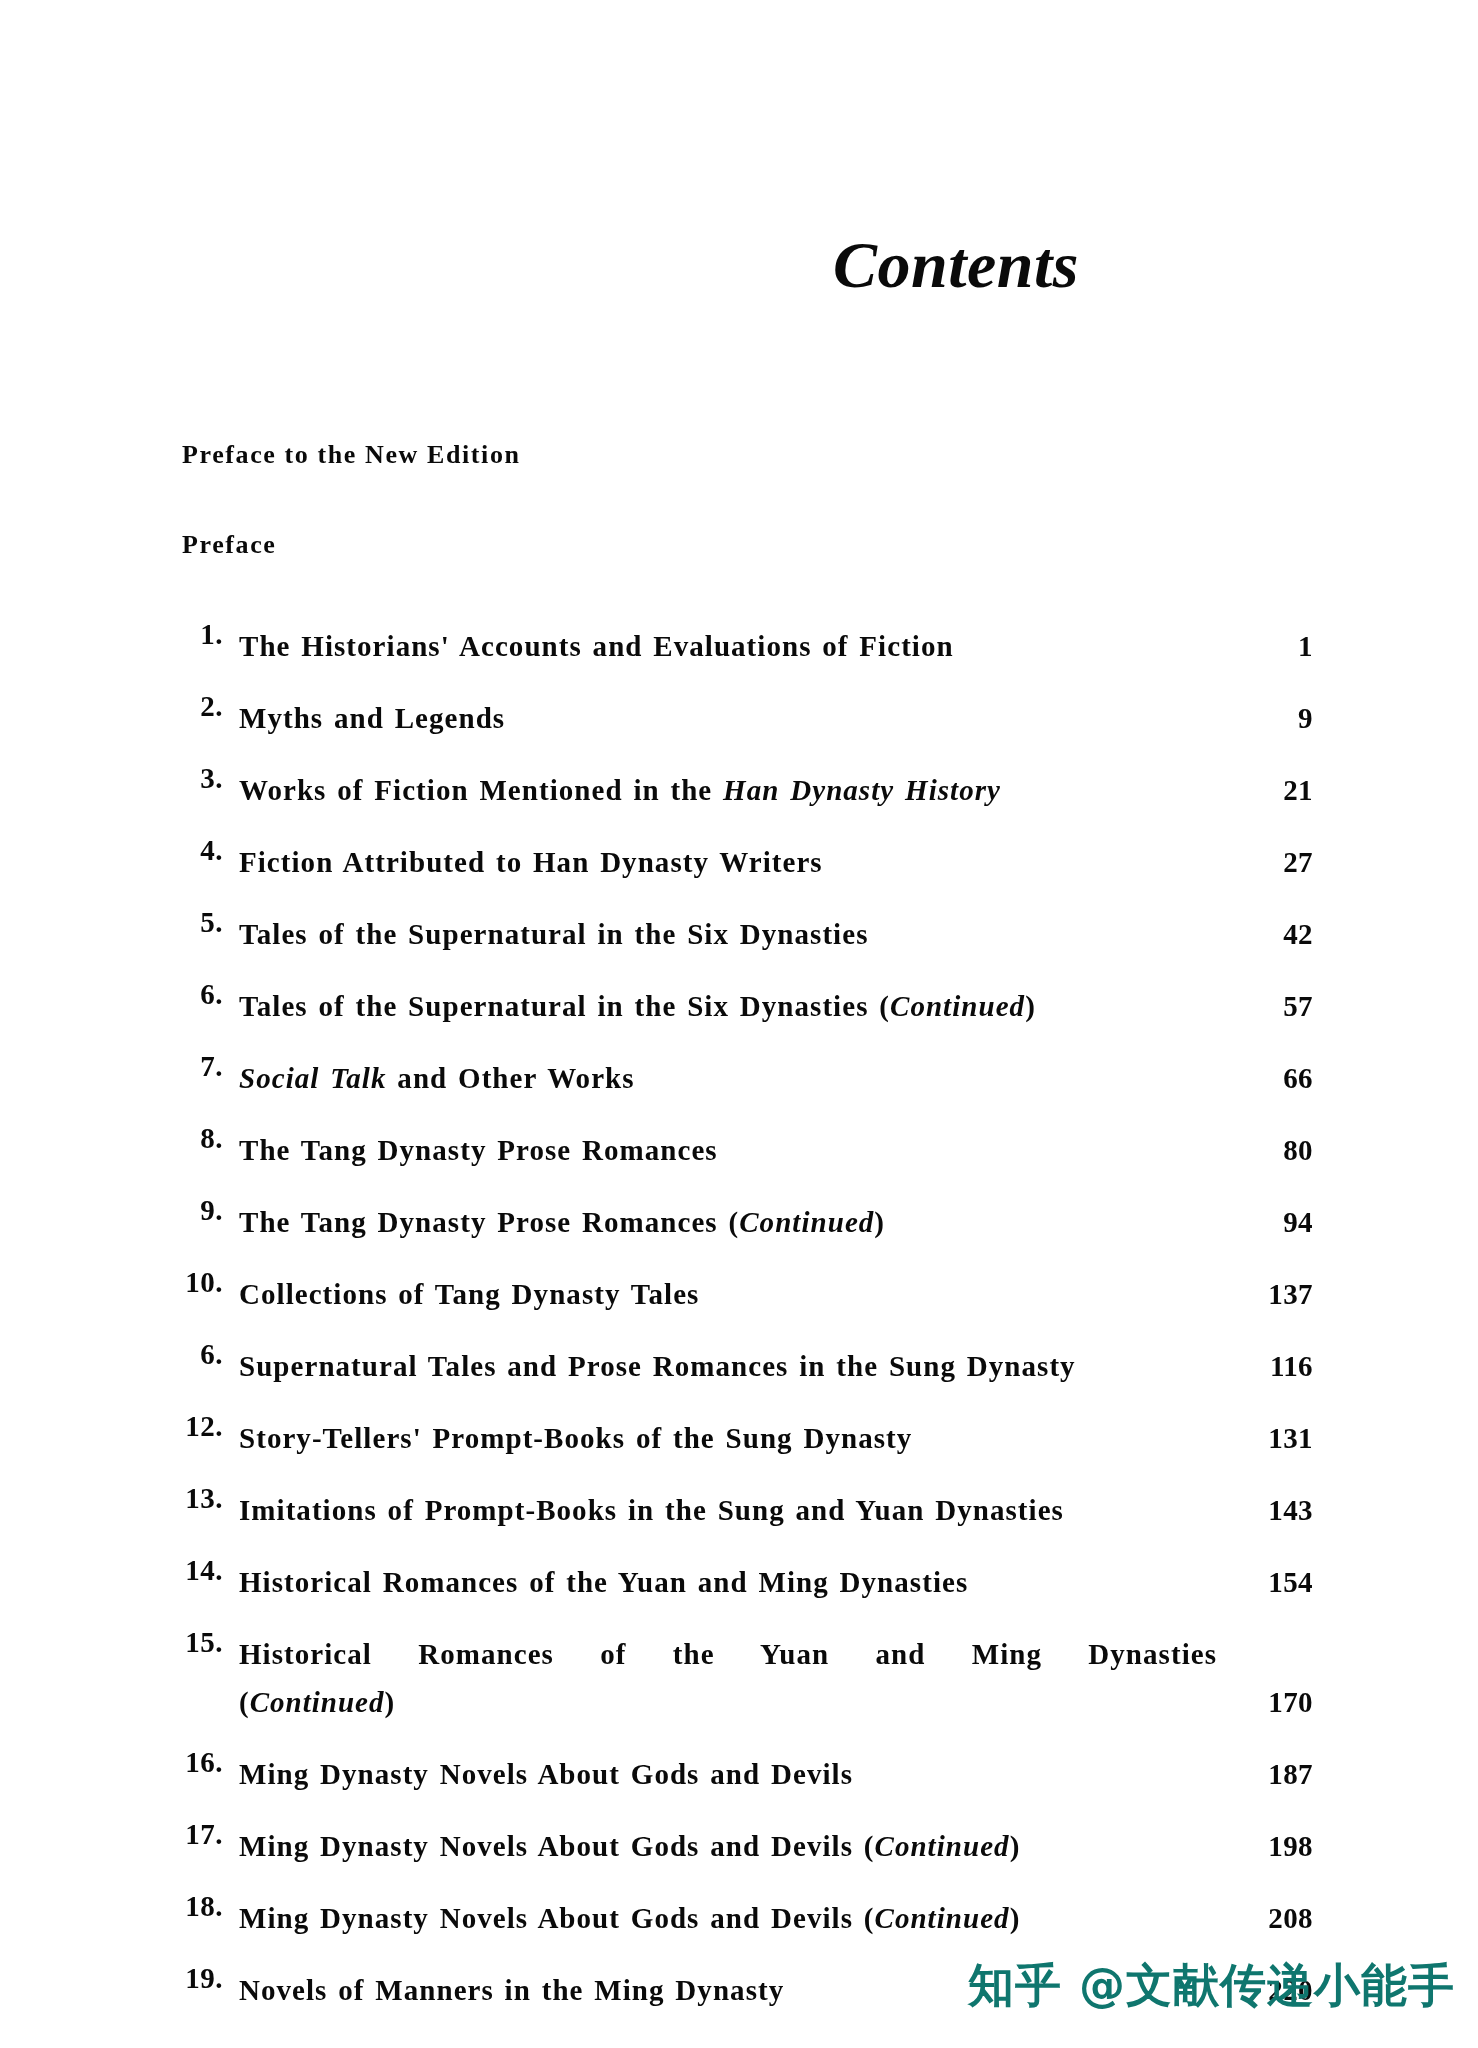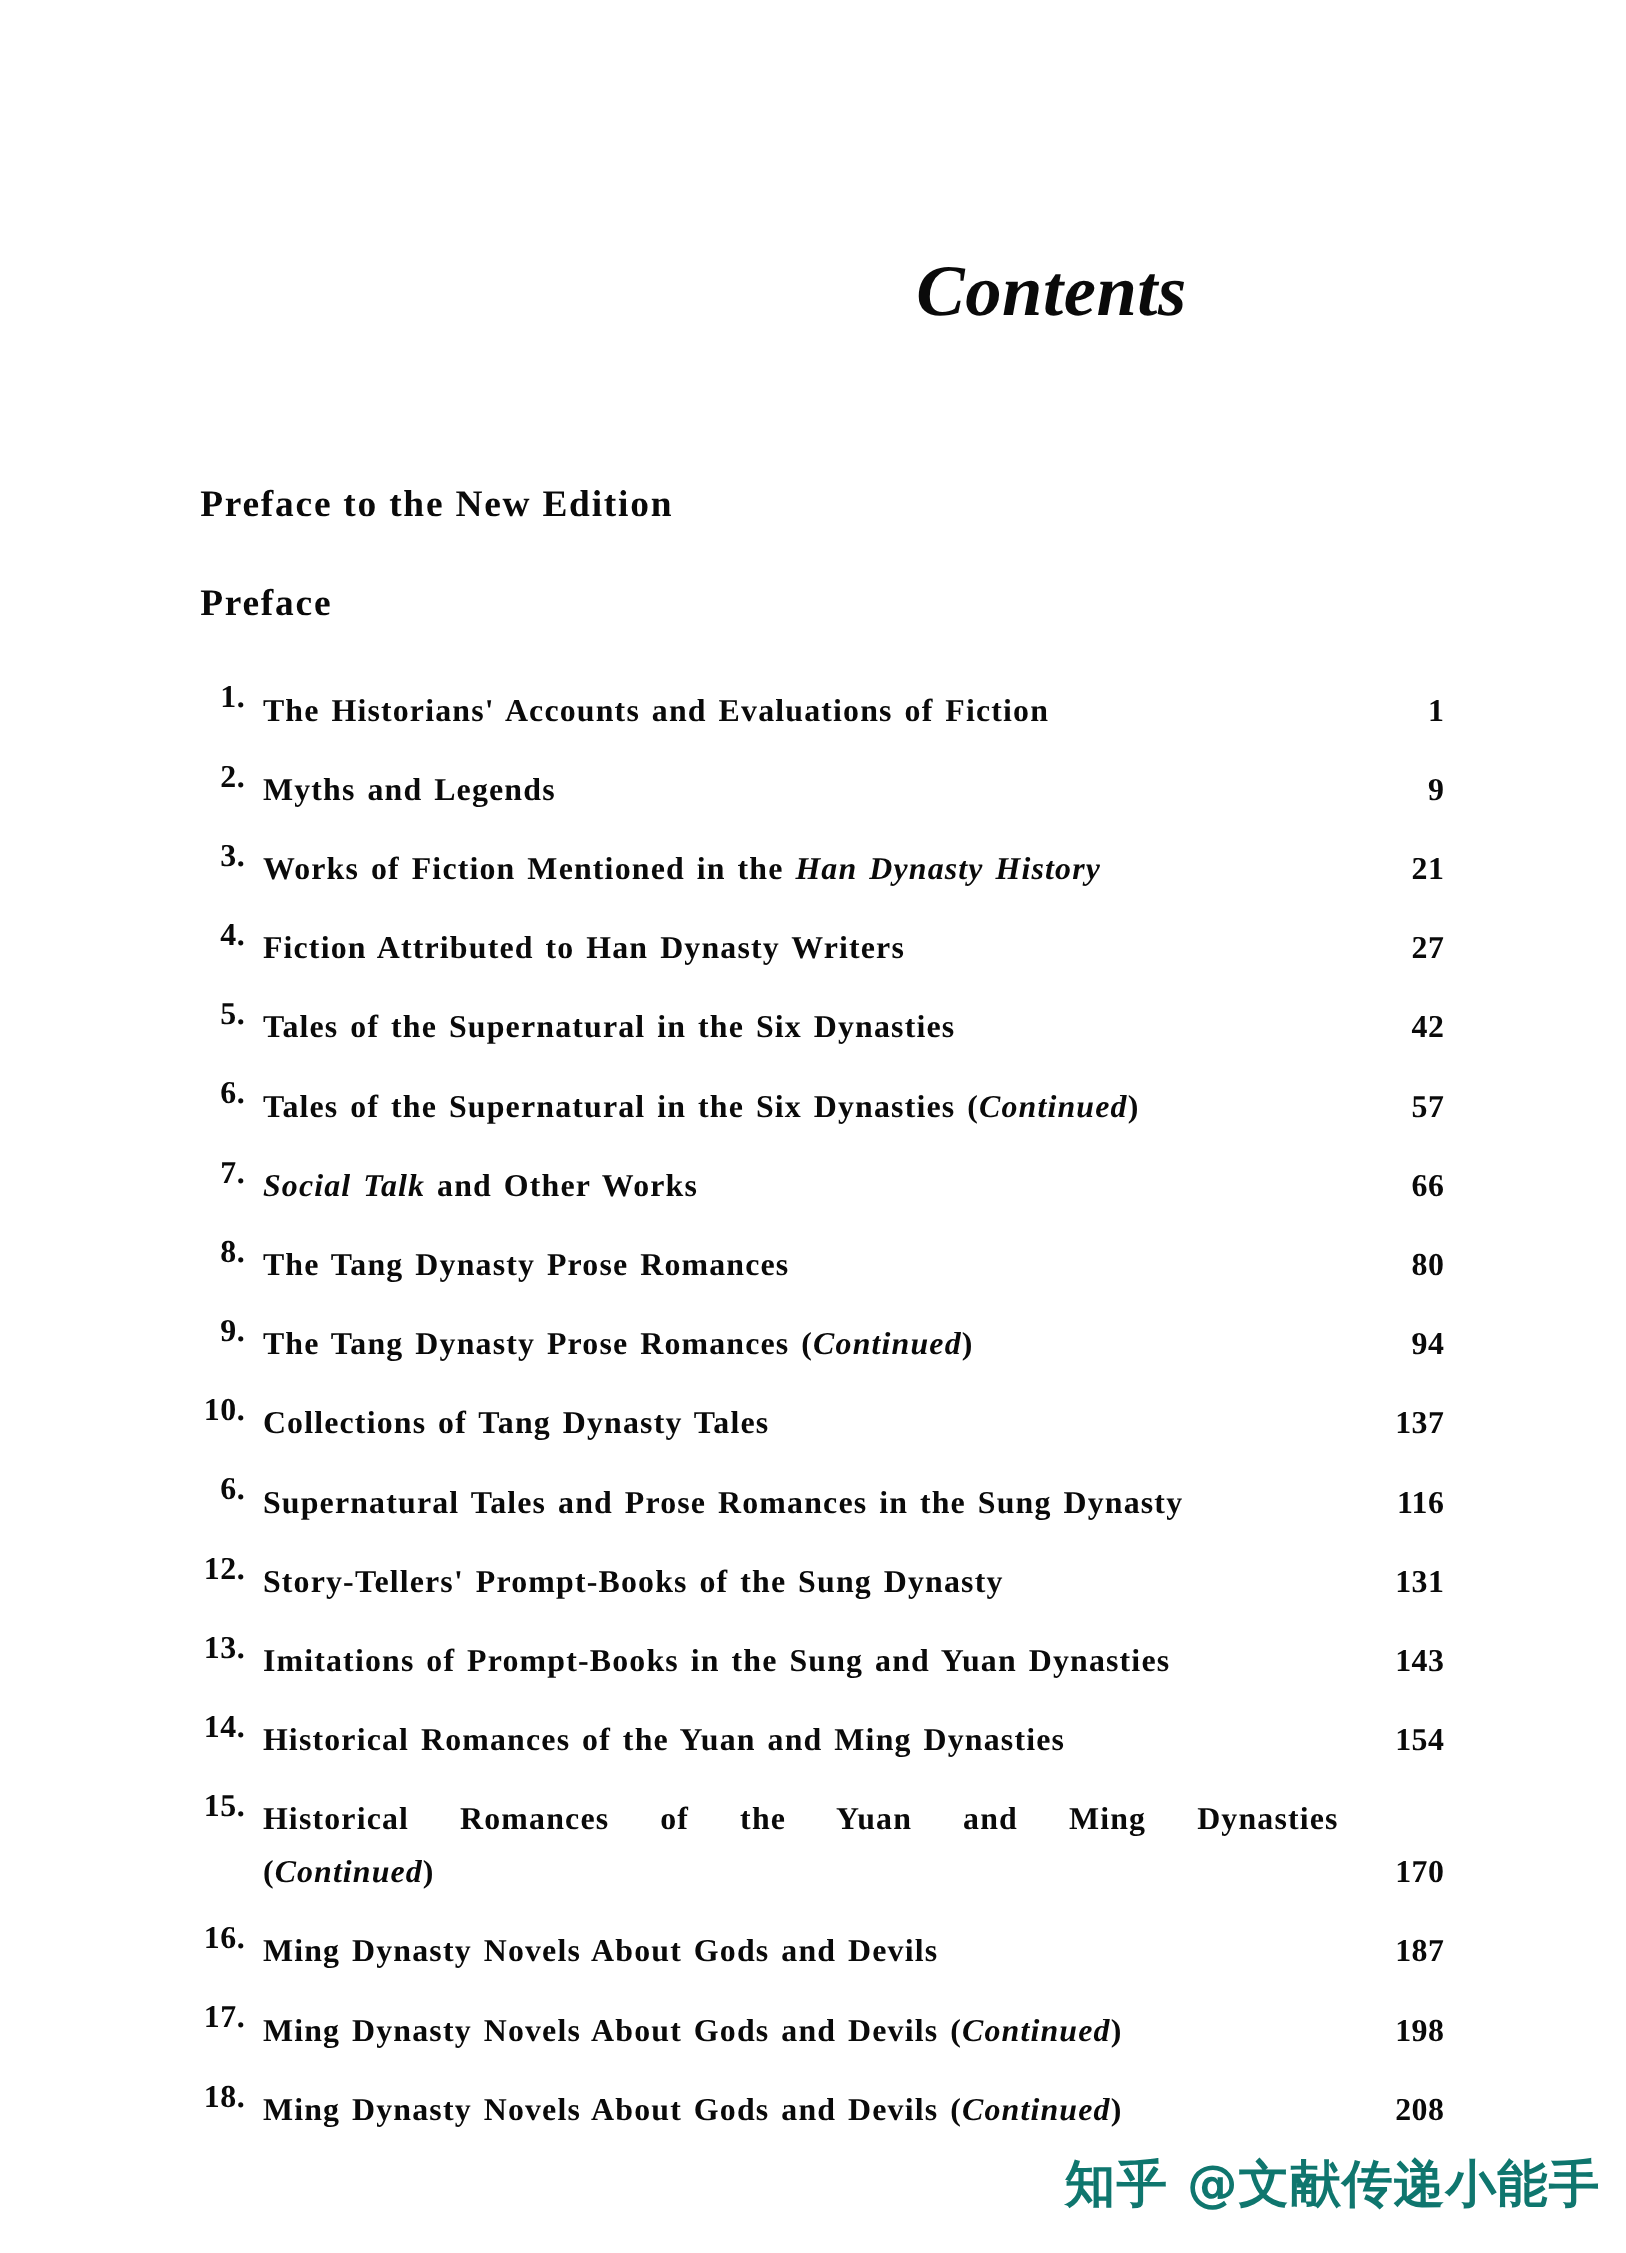--- a/index.html
+++ b/index.html
@@ -34,21 +34,21 @@
     font-style: italic;
     letter-spacing: 0.5px;
     line-height: 1;
     white-space: nowrap;
   }
 
   
   .front {
     position: absolute;
     left: 182px;
-    font-size: 34px;
+    font-size: 26px;
     font-weight: 700;
     letter-spacing: 1.6px;
     white-space: nowrap;
   }
   .front-1 { top: 440px; }
   .front-2 { top: 530px; }
 
   
   .toc {
     position: absolute;
@@ -304,17 +304,26 @@
       </div>
       <div class="toc-row">
         <div class="toc-num">18.</div>
         <div class="toc-body">
           <div class="toc-line">
             <div class="toc-title"><span>Ming Dynasty Novels About Gods and Devils (</span><i>Continued</i><span>)</span></div>
             <div class="toc-page">208</div>
           </div>
         </div>
       </div>
+      <div class="toc-row">
+        <div class="toc-num">19.</div>
+        <div class="toc-body">
+          <div class="toc-line">
+            <div class="toc-title"><span>Novels of Manners in the Ming Dynasty</span></div>
+            <div class="toc-page">220</div>
+          </div>
+        </div>
+      </div>
     </div>
 
   <div class="watermark">知乎 @文献传递小能手</div>
 
 </div>
 
 </body></html>

